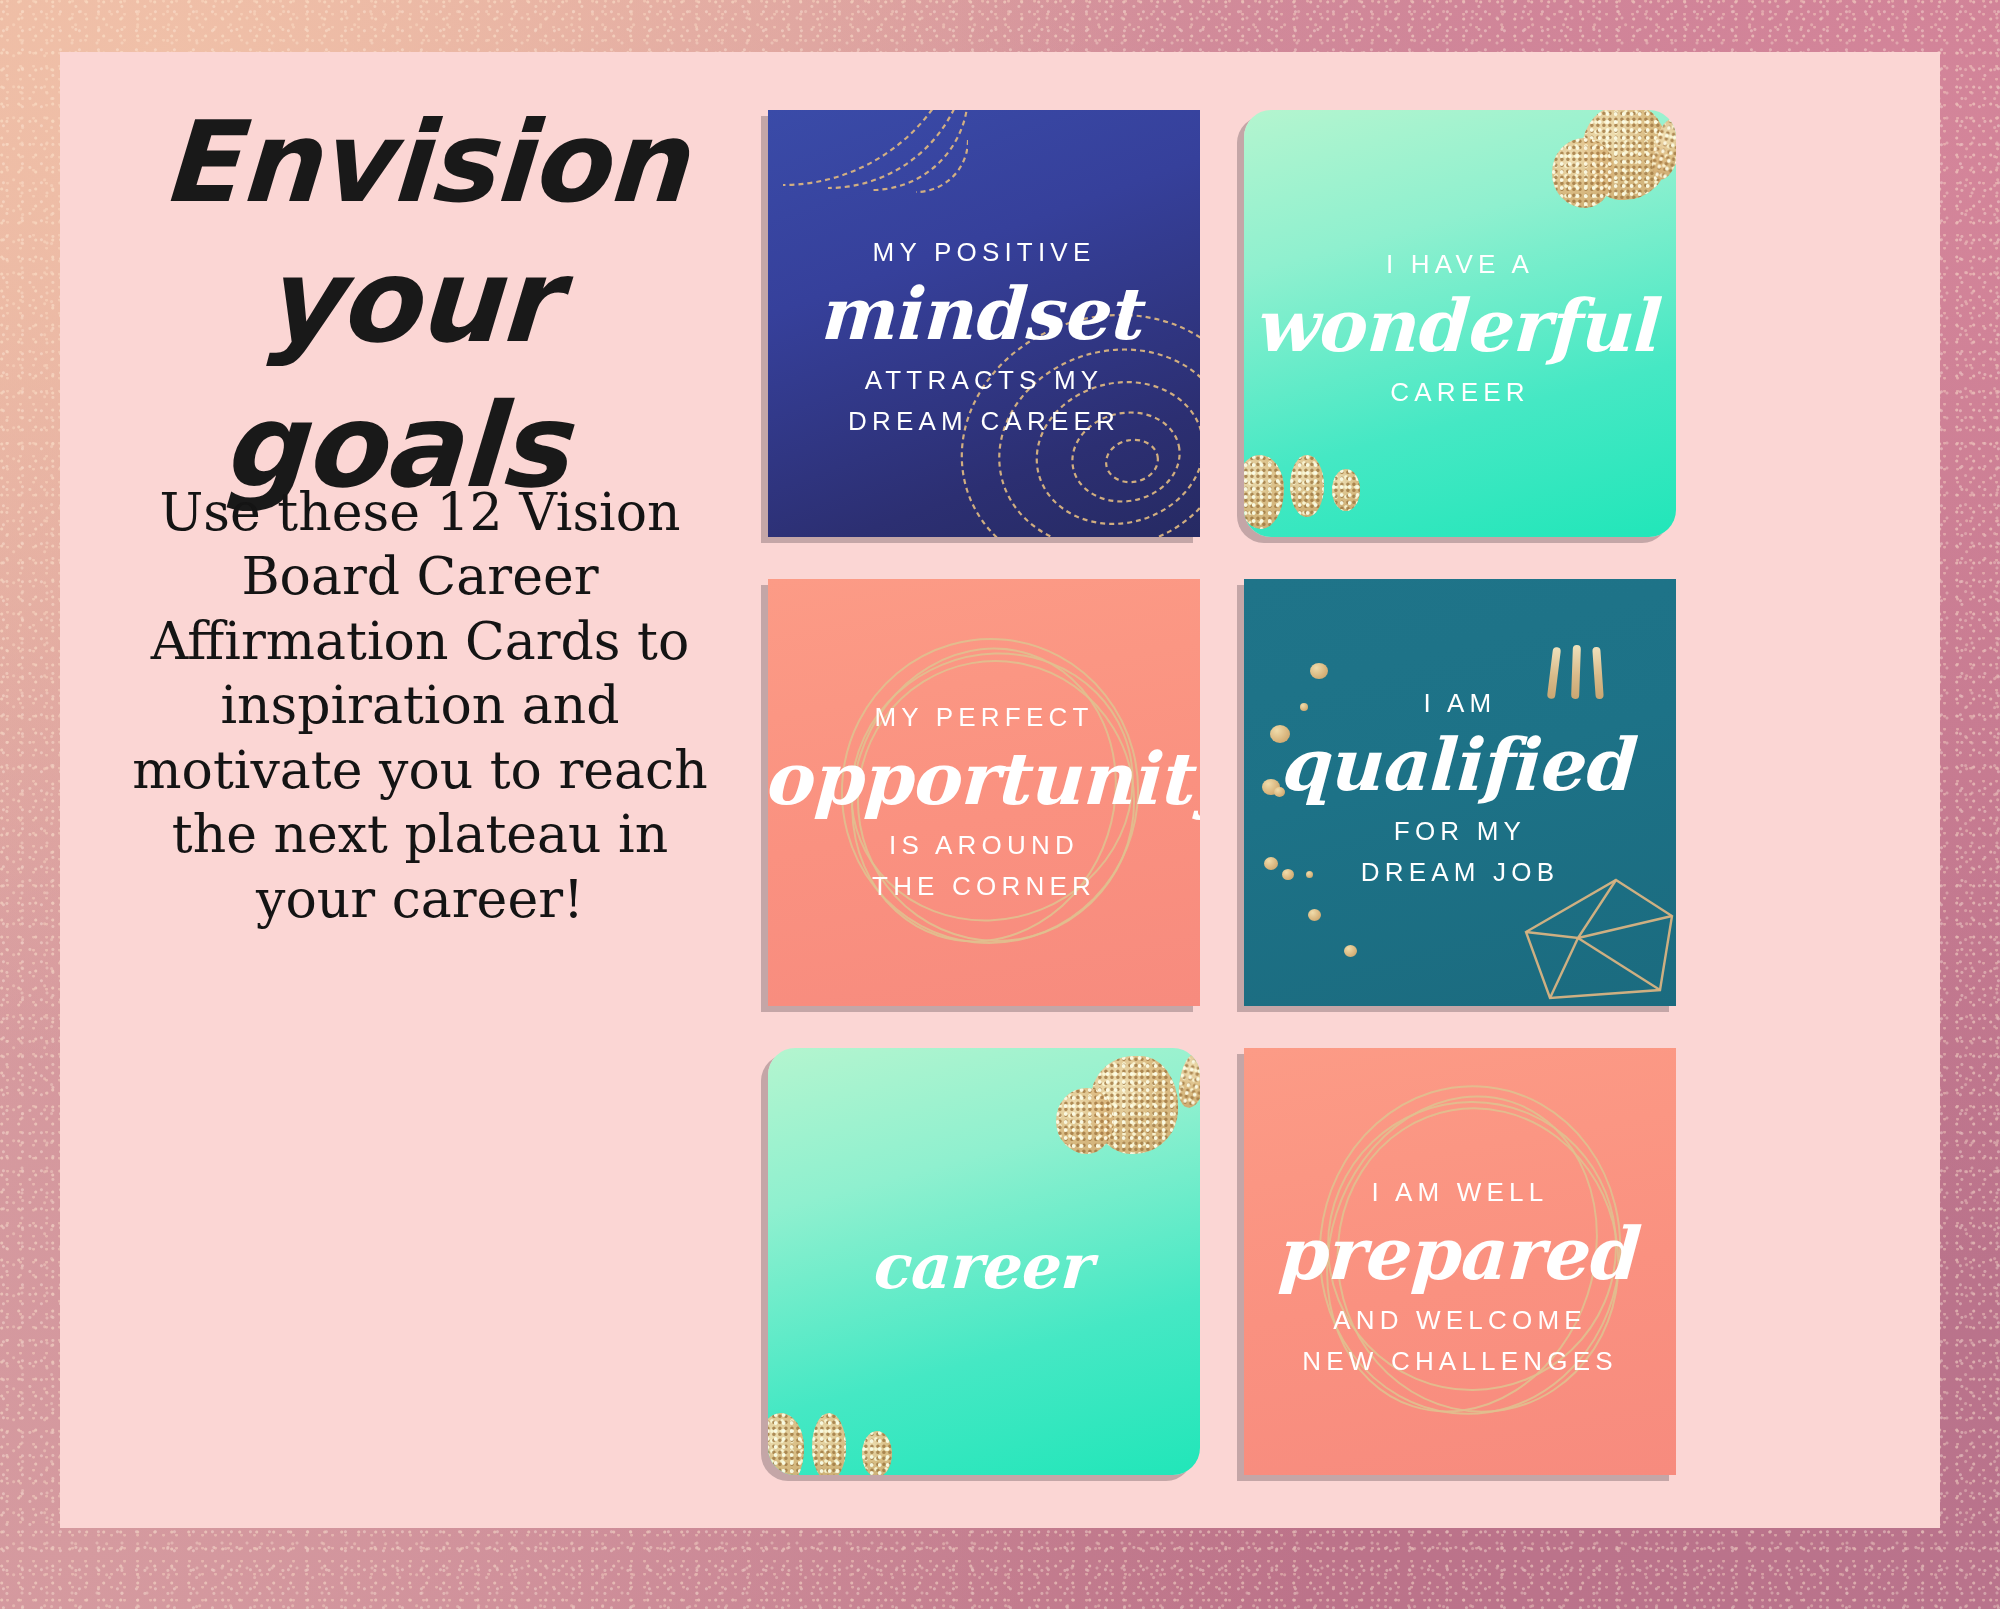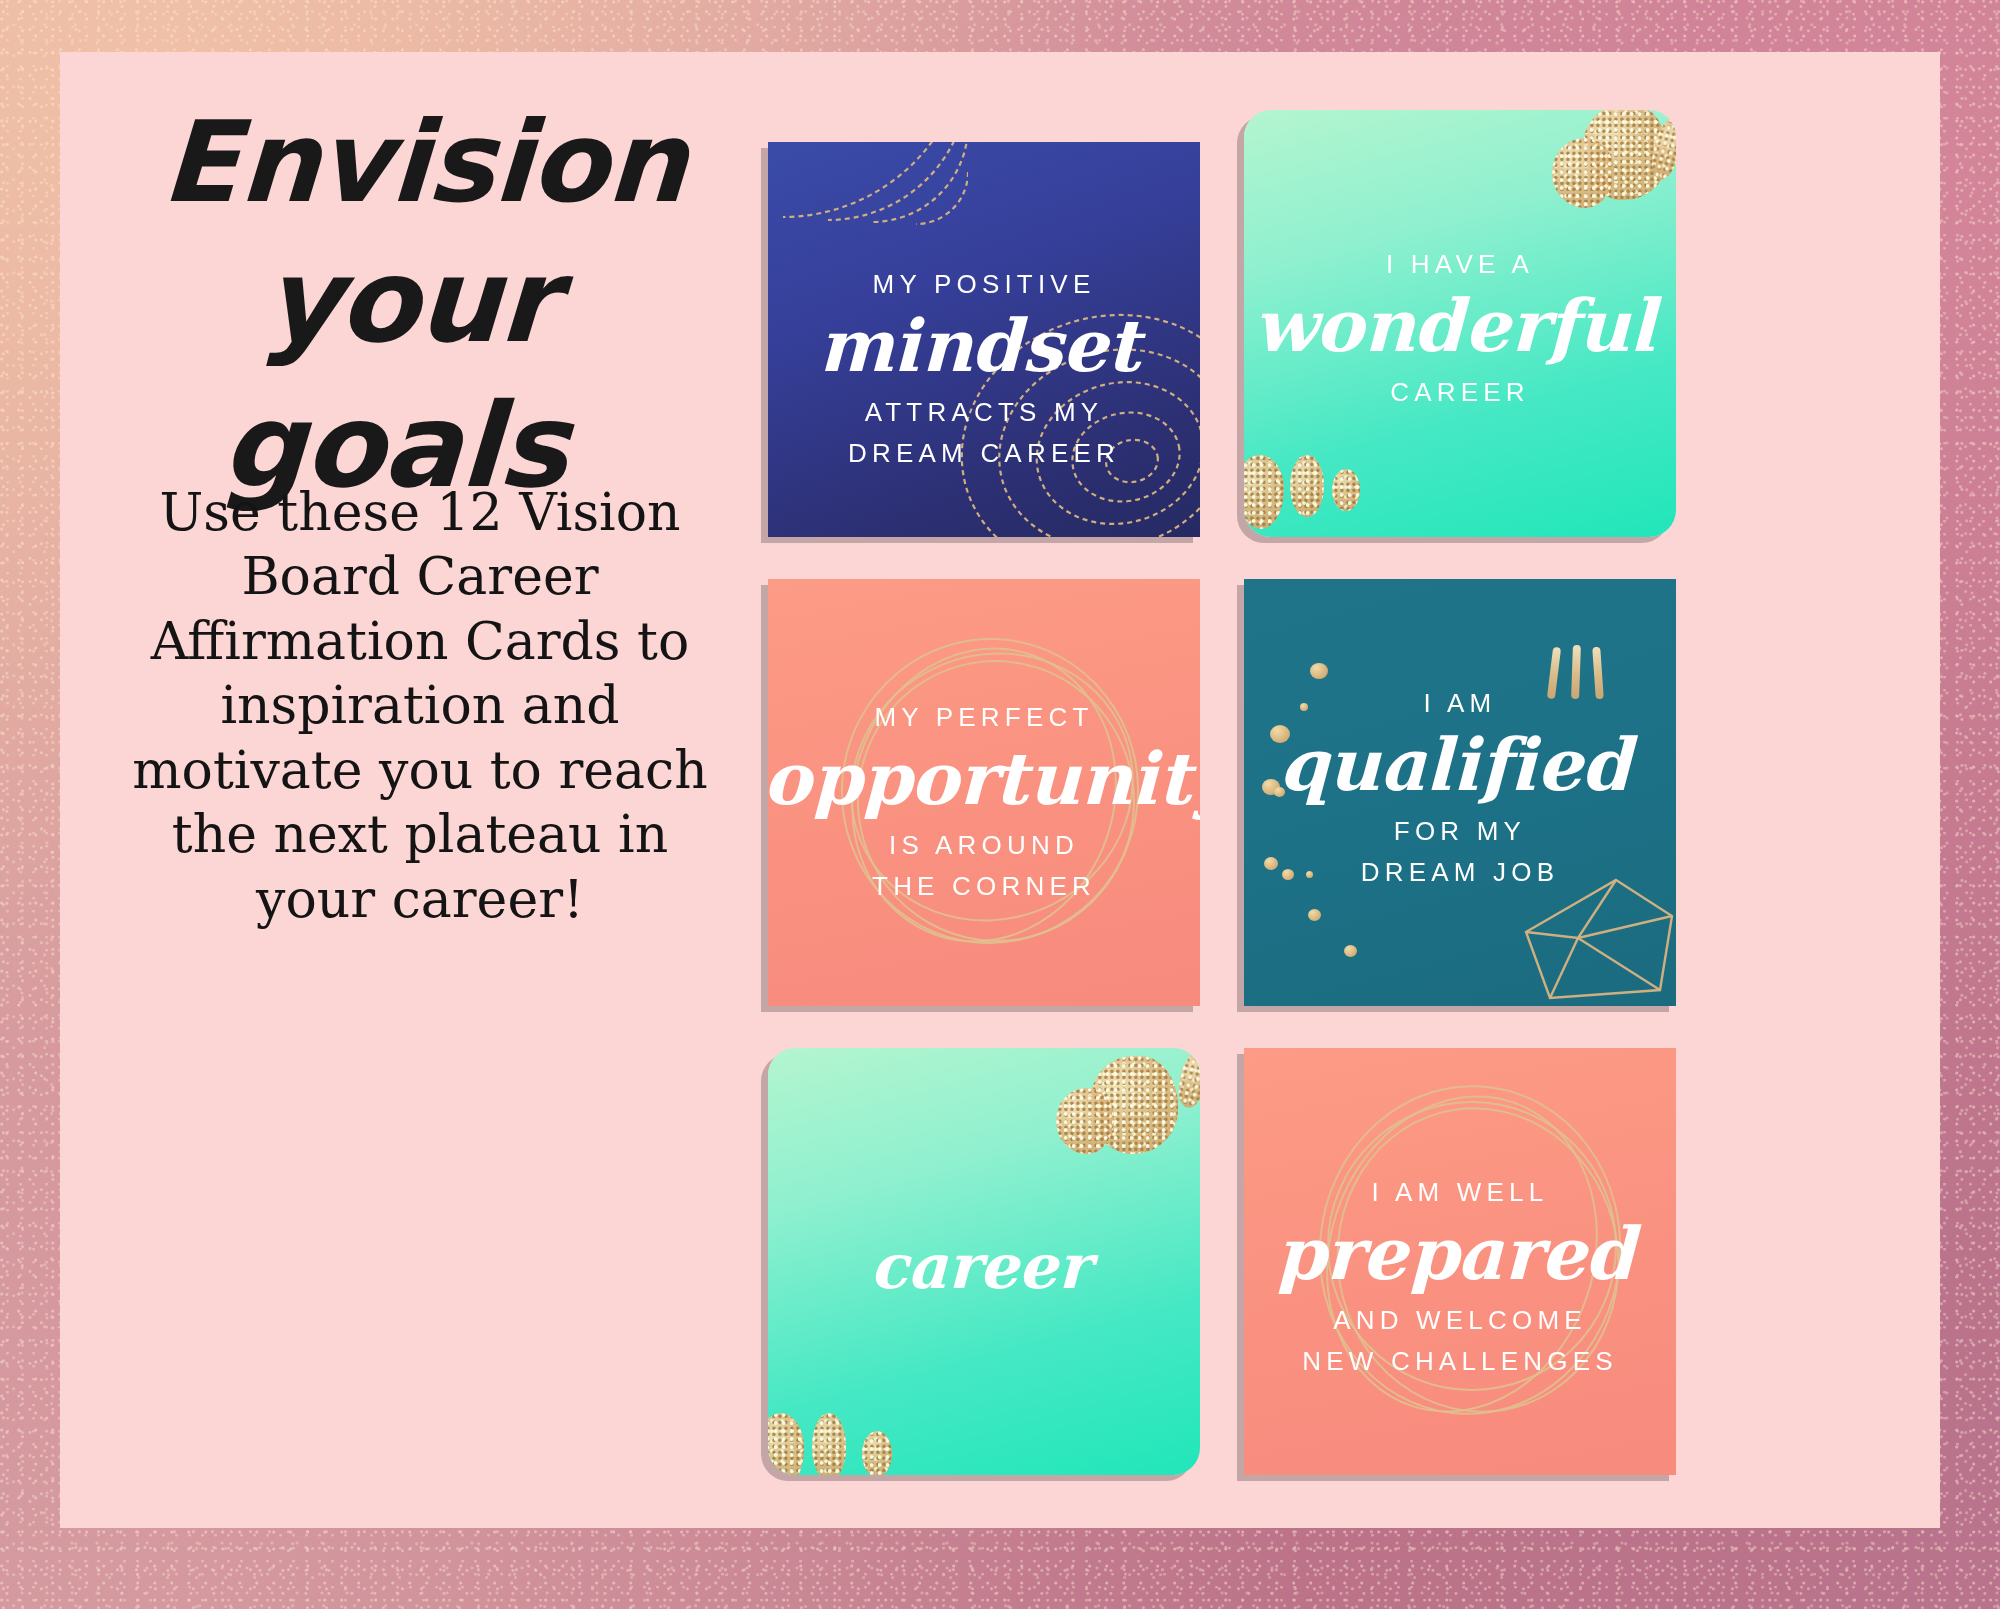--- a/index.html
+++ b/index.html
@@ -96,21 +96,21 @@
     font-family:"DejaVu Serif",serif;
     font-style:italic;font-weight:700;
     font-size:72px;line-height:1.0;
     letter-spacing:-.5px;
     margin:6px 0 10px 0;
     transform:skewX(-4deg);
   }
   .script.sm{font-size:62px;}
 
   
-  .bg-navy{background:linear-gradient(160deg,#3a4ba8 0%,#36409b 35%,#2c2f72 78%,#262a63 100%);margin-top:32px;}
+  .bg-navy{background:linear-gradient(160deg,#3a4ba8 0%,#36409b 35%,#2c2f72 78%,#262a63 100%);}
   .bg-mint{background:linear-gradient(165deg,#b4f5cf 0%,#8ff0cf 30%,#45e8c4 68%,#21e6b9 100%);border-radius:27px;}
   .bg-coral{background:linear-gradient(170deg,#fc9b86 0%,#fa9180 55%,#f78b7e 100%);padding-left:8px;}
   .bg-teal{background:linear-gradient(165deg,#1f7489 0%,#1d7287 45%,#1b6b7f 100%);}
 
   
   .deco{position:absolute;pointer-events:none;z-index:1;}
   .gold-line{fill:none;stroke:#d9b481;stroke-width:2.2;
              stroke-dasharray:5 4;opacity:.95;}
   .gold-line2{fill:none;stroke:#e0c08f;stroke-width:2;opacity:.9;}
   .gem{fill:none;stroke:#d8b382;stroke-width:2.4;opacity:.95;}

